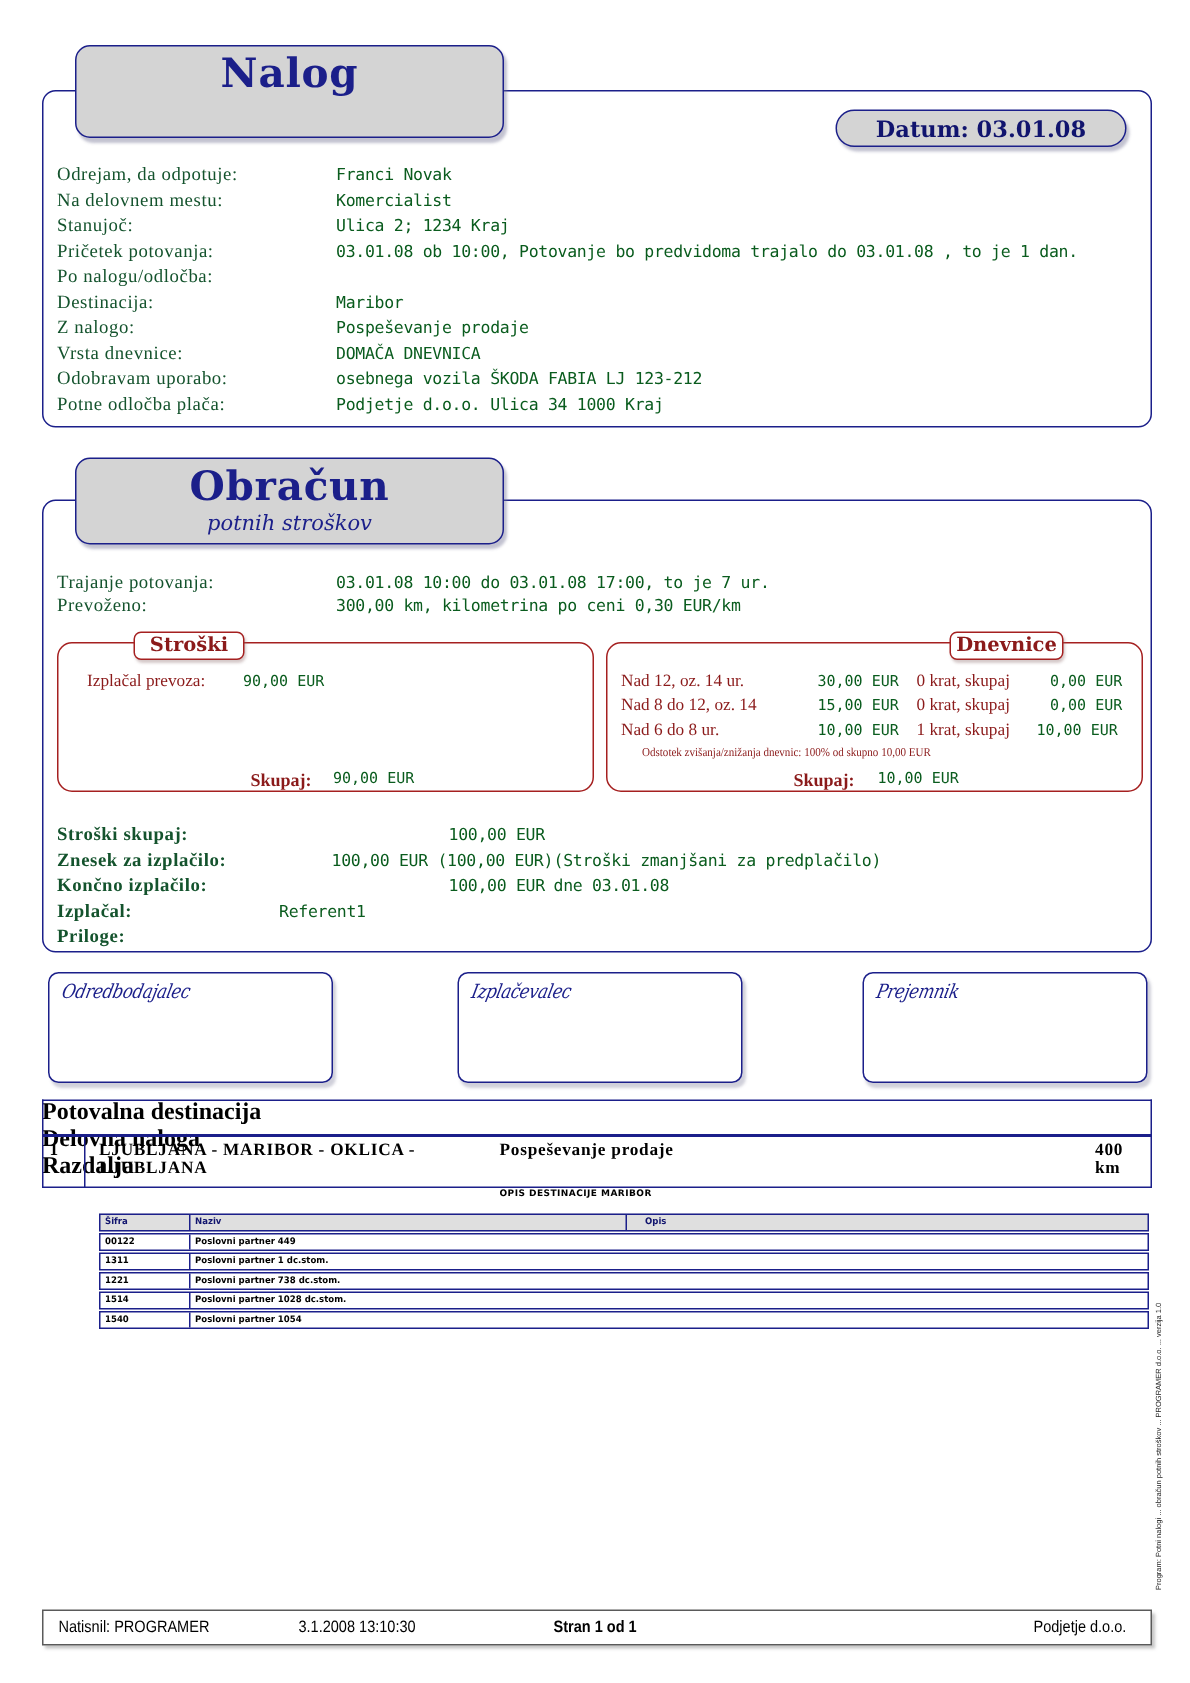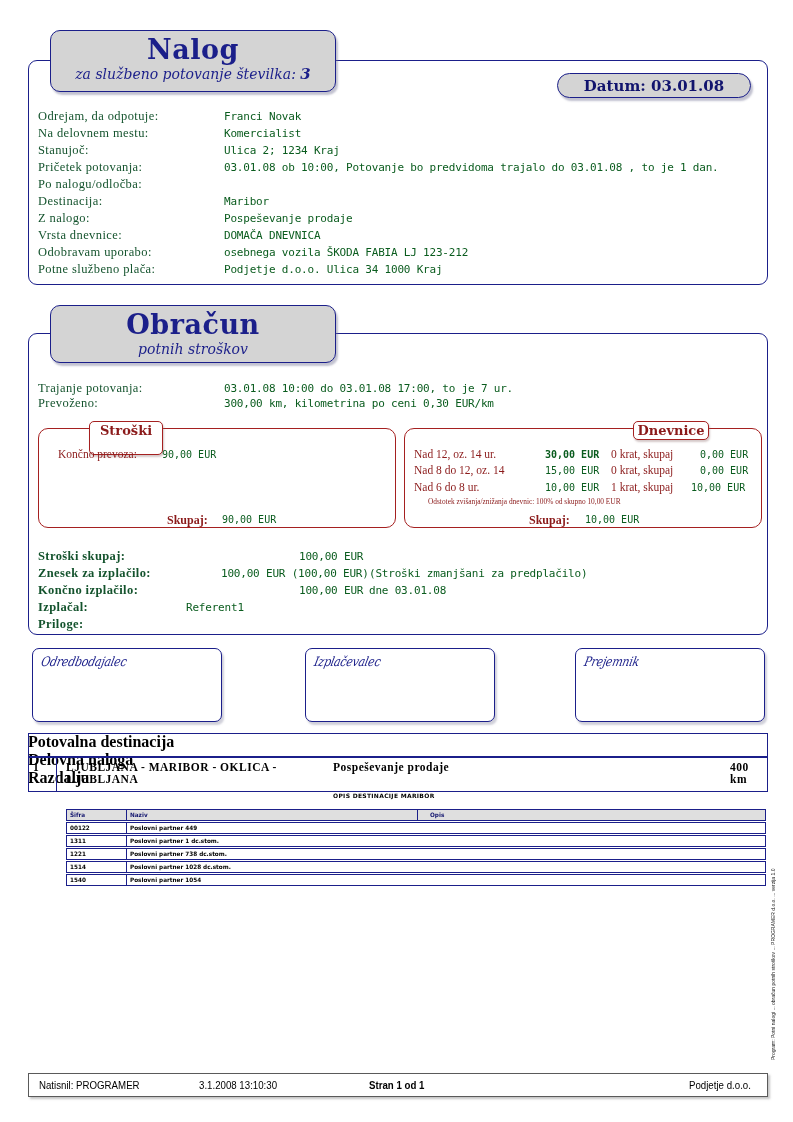--- a/index.html
+++ b/index.html
@@ -276,24 +276,20 @@
 </style>
 </head>
 <body>
 
 <div class="page">
 
   <div class="panel" style="left:28px; top:60px; width:740px; height:225px;"></div>
 
   <div class="plaque" style="left:50px; top:30px; width:286px; height:62px;">
     <span class="big">Nalog</span>
-    <span class="sub">
-      <i>za službeno potovanje številka:</i>
-      <b>3</b>
-    </span>
   </div>
 
   <div class="datebadge" style="left:557px; top:73px; width:194px; height:25px; line-height:24px;">Datum: 03.01.08</div>
 
   <div class="lbl" style="left:38px; top:109px;">Odrejam, da odpotuje:</div>
   <div class="val" style="left:224px; top:110px;">Franci Novak</div>
 
   <div class="lbl" style="left:38px; top:126px;">Na delovnem mestu:</div>
   <div class="val" style="left:224px; top:127px;">Komercialist</div>
 
@@ -311,48 +307,48 @@
 
   <div class="lbl" style="left:38px; top:211px;">Z nalogo:</div>
   <div class="val" style="left:224px; top:212px;">Pospeševanje prodaje</div>
 
   <div class="lbl" style="left:38px; top:228px;">Vrsta dnevnice:</div>
   <div class="val" style="left:224px; top:229px;">DOMAČA DNEVNICA</div>
 
   <div class="lbl" style="left:38px; top:245px;">Odobravam uporabo:</div>
   <div class="val" style="left:224px; top:246px;">osebnega vozila ŠKODA FABIA LJ 123-212</div>
 
-  <div class="lbl" style="left:38px; top:262px;">Potne službeno plača:</div>
+  <div class="lbl" style="left:38px; top:262px;">Potne odločba plača:</div>
   <div class="val" style="left:224px; top:263px;">Podjetje d.o.o. Ulica 34 1000 Kraj</div>
 
   <div class="panel" style="left:28px; top:333px; width:740px; height:302px;"></div>
 
   <div class="plaque" style="left:50px; top:305px; width:286px; height:58px;">
     <span class="big">Obračun</span>
     <span class="sub">potnih stroškov</span>
   </div>
 
   <div class="lbl" style="left:38px; top:381px;">Trajanje potovanja:</div>
   <div class="val" style="left:224px; top:382px;">03.01.08 10:00 do 03.01.08 17:00, to je 7 ur.</div>
 
   <div class="lbl" style="left:38px; top:396px;">Prevoženo:</div>
   <div class="val" style="left:224px; top:397px;">300,00 km, kilometrina po ceni 0,30 EUR/km</div>
 
   <div class="redbox" style="left:38px; top:428px; width:358px; height:100px;"></div>
-  <div class="redtab" style="left:89px; top:421px; width:74px; height:34px;">Stroški</div>
-  <div class="rlbl" style="left:58px; top:448px;">Končno prevoza:</div>
+  <div class="redtab" style="left:89px; top:421px; width:74px; height:19px;">Stroški</div>
+  <div class="rlbl" style="left:58px; top:448px;">Izplačal prevoza:</div>
   <div class="rval" style="left:162px; top:449px;">90,00 EUR</div>
   <div class="rlbl b" style="left:167px; top:513px;">Skupaj:</div>
   <div class="rval" style="left:222px; top:514px;">90,00 EUR</div>
 
   <div class="redbox" style="left:404px; top:428px; width:358px; height:100px;"></div>
   <div class="redtab" style="left:633px; top:421px; width:76px; height:19px;">Dnevnice</div>
 
   <div class="rlbl" style="left:414px; top:448px;">Nad 12, oz. 14 ur.</div>
-  <div class="rval" style="left:545px; top:449px;font-weight:bold;">30,00  EUR</div>
+  <div class="rval" style="left:545px; top:449px;">30,00  EUR</div>
   <div class="rlbl" style="left:611px; top:448px;">0 krat, skupaj</div>
   <div class="rval" style="left:700px; top:449px;">0,00 EUR</div>
 
   <div class="rlbl" style="left:414px; top:464px;">Nad 8 do 12, oz. 14</div>
   <div class="rval" style="left:545px; top:465px;">15,00  EUR</div>
   <div class="rlbl" style="left:611px; top:464px;">0 krat, skupaj</div>
   <div class="rval" style="left:700px; top:465px;">0,00 EUR</div>
 
   <div class="rlbl" style="left:414px; top:481px;">Nad 6 do 8 ur.</div>
   <div class="rval" style="left:545px; top:482px;">10,00  EUR</div>

